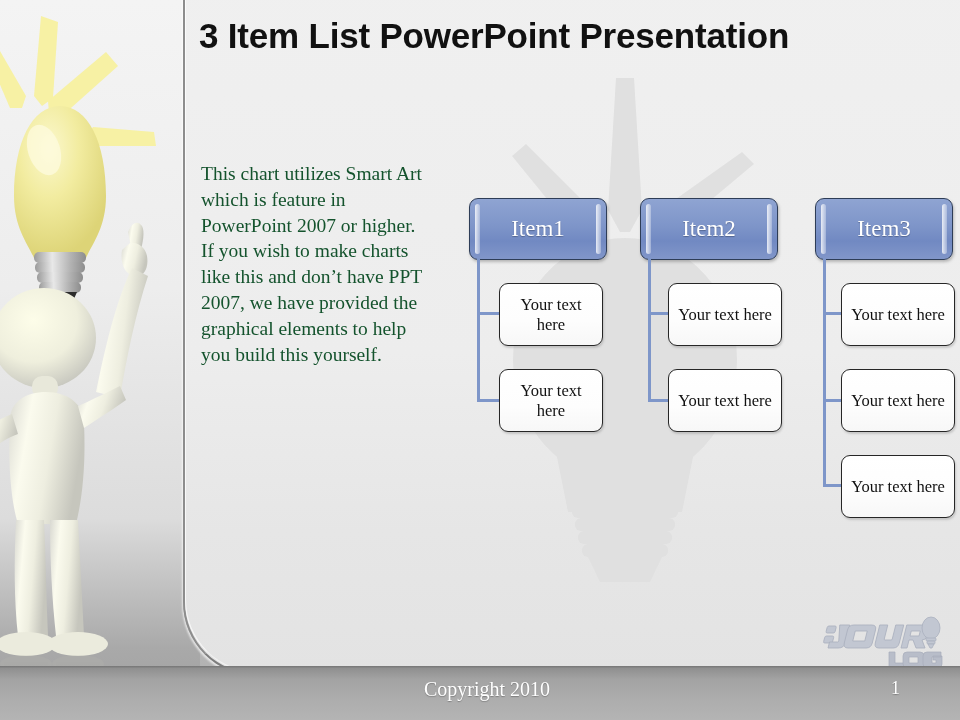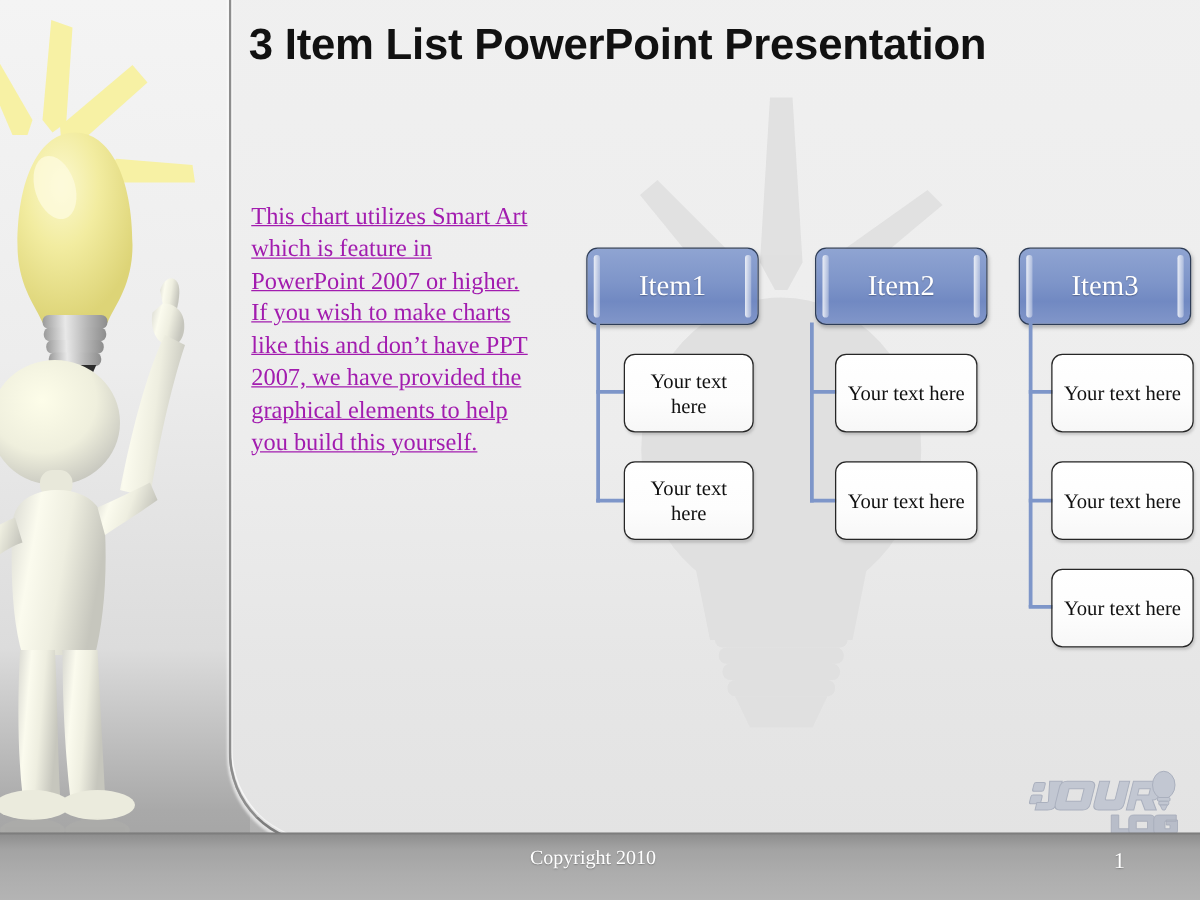--- a/index.html
+++ b/index.html
@@ -86,22 +86,21 @@
   }
 
   
   .body-text {
     position: absolute;
     left: 201px; top: 161px;
     width: 232px;
     font-family: "Liberation Serif", serif;
     font-size: 19.5px;
     line-height: 25.8px;
-    color: #a21caf;
-    text-decoration: underline;
+    color: #14532d;
   }
 
   
   .chart { position: absolute; left: 11px; top: 0; width: 960px; height: 720px; }
 
   .col { position: absolute; top: 0; }
 
   .hdr-box {
     position: absolute;
     border: 1.6px solid #2e3d57;
@@ -152,21 +151,21 @@
   .conn-v, .conn-h {
     position: absolute;
     background: #7e96c9;
   }
 
   
   .footer-copy {
     position: absolute;
     left: 424px; top: 678px;
     font-family: "Liberation Serif", serif;
-    font-size: 16px;
+    font-size: 20px;
     color: #ffffff;
     text-shadow: 0 1px 1px rgba(90,90,90,0.55);
   }
   .footer-page {
     position: absolute;
     left: 891px; top: 678px;
     font-family: "Liberation Serif", serif;
     font-size: 18px;
     color: #ffffff;
     text-shadow: 0 1px 1px rgba(90,90,90,0.55);
@@ -303,21 +302,21 @@
 
       <div class="leaf-box" style="left:488px; top:283px; width:104px; height:63px;">
         <span>Your text here</span>
       </div>
       <div class="leaf-box" style="left:488px; top:369px; width:104px; height:63px;">
         <span>Your text here</span>
       </div>
     </div>
 
     <div class="col">
-      <div class="hdr-box" style="left:629px; top:198px; width:138px; height:62px;margin-left:12px;">
+      <div class="hdr-box" style="left:629px; top:198px; width:138px; height:62px;">
         <span class="edge l"></span>
         <span class="edge r"></span>
         <span class="hdr-label">Item2</span>
       </div>
       <div class="conn-v" style="left:637px; top:258px; width:3px; height:144px;"></div>
       <div class="conn-h" style="left:637px; top:312px; width:22px; height:3px;"></div>
       <div class="conn-h" style="left:637px; top:399px; width:22px; height:3px;"></div>
 
       <div class="leaf-box" style="left:657px; top:283px; width:114px; height:63px;">
         <span>Your text here</span>

